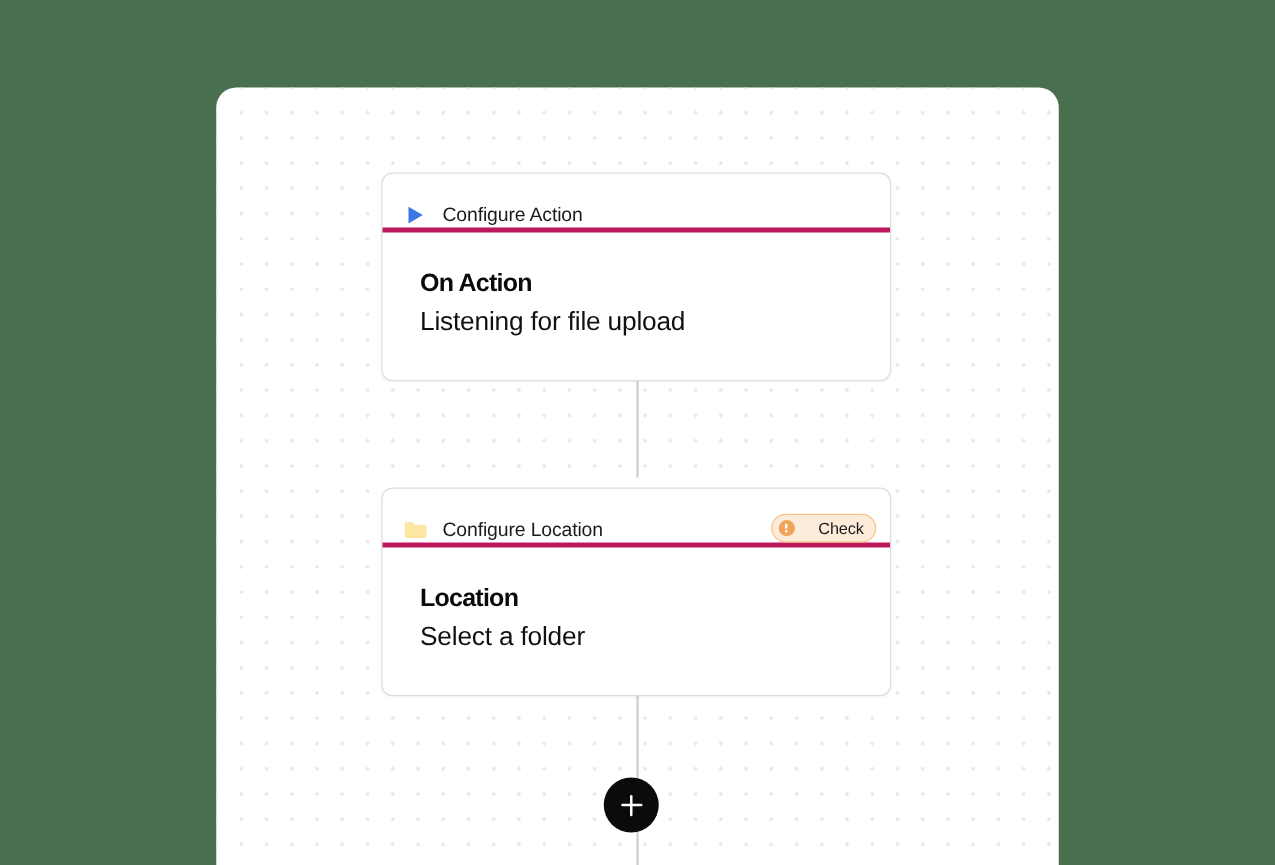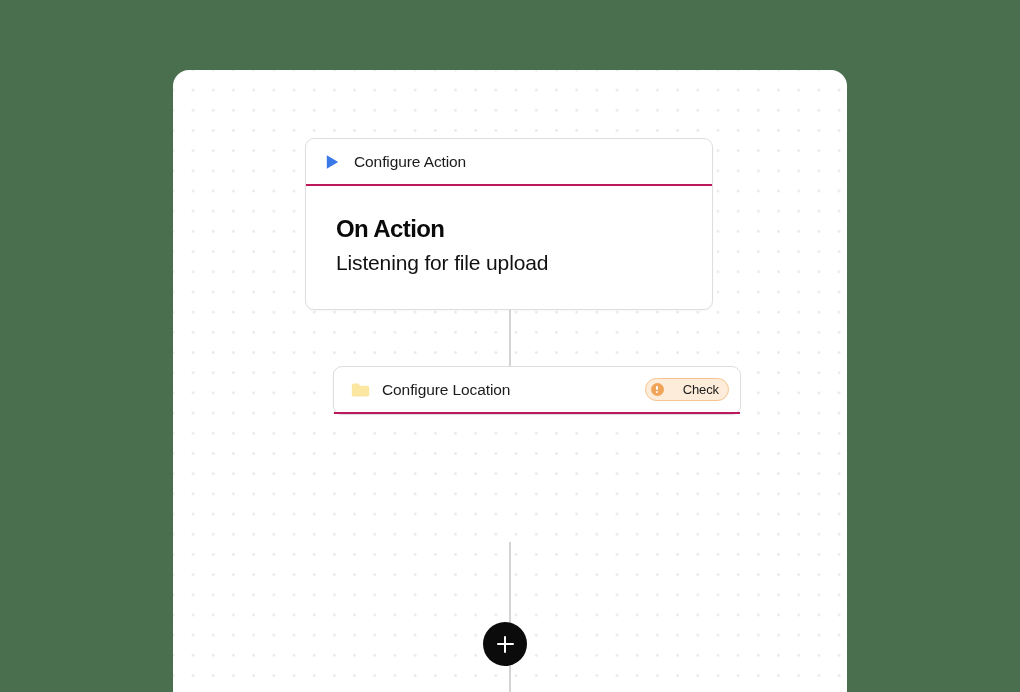--- a/index.html
+++ b/index.html
@@ -51,28 +51,28 @@
   .node-card {
     position: absolute;
     left: 132px;
     width: 408px;
     background: #ffffff;
     border: 1px solid #dedede;
     border-radius: 9px;
     box-shadow: 0 1px 2px rgba(0,0,0,0.03);
   }
   .node-action   { top: 68px; }
-  .node-location { top: 296px; margin-left: 28px; }
+  .node-location { top: 320px; }
 
   .node-header {
     display: flex;
-    align-items: center;
+    align-items: flex-end;
     height: 47px;
     padding: 0 11px 0 16px;
-    border-bottom: 2px solid #be185d;
+    border-bottom: 4px solid #be185d;
   }
 
   .node-header-icon {
     flex: 0 0 auto;
     width: 20px;
     height: 20px;
     display: flex;
     align-items: center;
     justify-content: center;
     margin-right: 12px;
@@ -131,21 +131,21 @@
     font-size: 13px;
     font-weight: 500;
     color: #1b1b1b;
     letter-spacing: -0.1px;
   }
 
   
   .node-body { padding: 30px 16px 34px 30px; }
 
   .node-body-title {
-    font-size: 24px;
+    font-size: 20px;
     font-weight: bold;
     color: #0a0a0a;
     letter-spacing: -0.6px;
     line-height: 1.12;
   }
 
   .node-body-subtitle {
     margin-top: 8px;
     font-size: 21px;
     font-weight: 500;
@@ -212,17 +212,21 @@
           <path d="M0.8 3.2 A1.6 1.6 0 0 1 2.4 1.6 H7.2 L9.0 3.8 H16.6 A1.6 1.6 0 0 1 18.2 5.4 V12.8 A1.6 1.6 0 0 1 16.6 14.4 H2.4 A1.6 1.6 0 0 1 0.8 12.8 Z" fill="#fbe6a2"></path>
         </svg>
       </span>
       <span class="node-header-title">Configure Location</span>
       <span class="node-header-spacer"></span>
       <span class="check-badge">
         <span class="check-badge-icon"></span>
         <span class="check-badge-label">Check</span>
       </span>
     </div>
+    <div class="node-body">
+      <div class="node-body-title">Location</div>
+      <div class="node-body-subtitle">Select a folder</div>
+    </div>
   </div>
 
   <button class="add-node-button" aria-label="Add step"></button>
 
 </div>
 
 </body></html>

